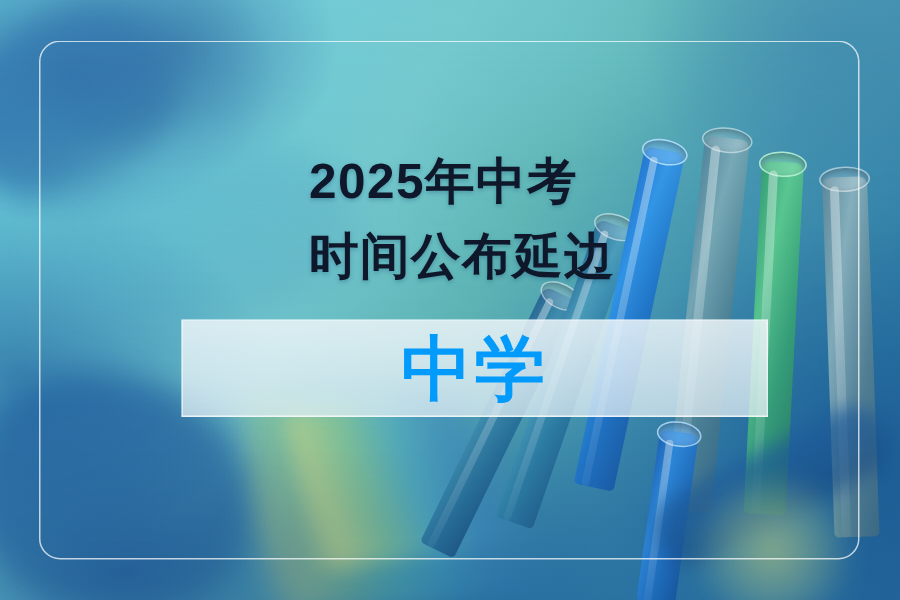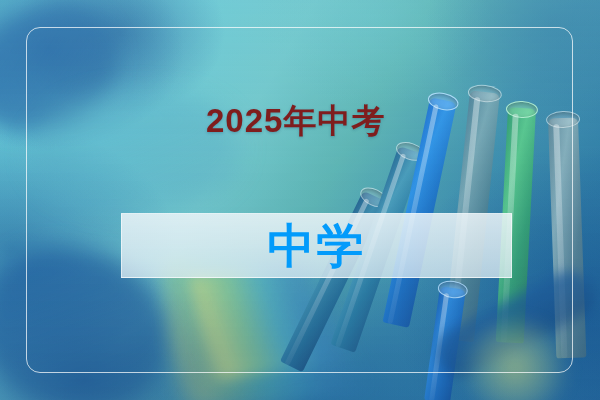--- a/index.html
+++ b/index.html
@@ -210,21 +210,21 @@
     border-radius: 14px;
     box-sizing: border-box;
   }
 
   
   .headline {
     position: absolute;
     left: 206px;
     top: 96px;
     width: 320px;
-    color: #7f1d1d;
+    color: #0f172a;
     font-size: 33px;
     font-weight: 700;
     line-height: 50px;
     letter-spacing: 1px;
     text-shadow: 0 1px 3px rgba(20,70,110,0.30);
     white-space: nowrap;
   }
   .headline-line { display: block; }
 
   
@@ -274,19 +274,20 @@
   <div class="tube tube-lowblue"></div>
 
   <div class="shape-tube-dark"></div>
   <div class="bg-greenglow"></div>
   <div class="bg-layer bg-haze"></div>
 
   <div class="frame"></div>
 
   <div class="headline">
     <span class="headline-line">2025年中考</span>
+    <span class="headline-line">时间公布延边</span>
   </div>
 
   <div class="keyword-panel">
     <span class="keyword-text">中学</span>
   </div>
 
 </div>
 
 </body></html>

